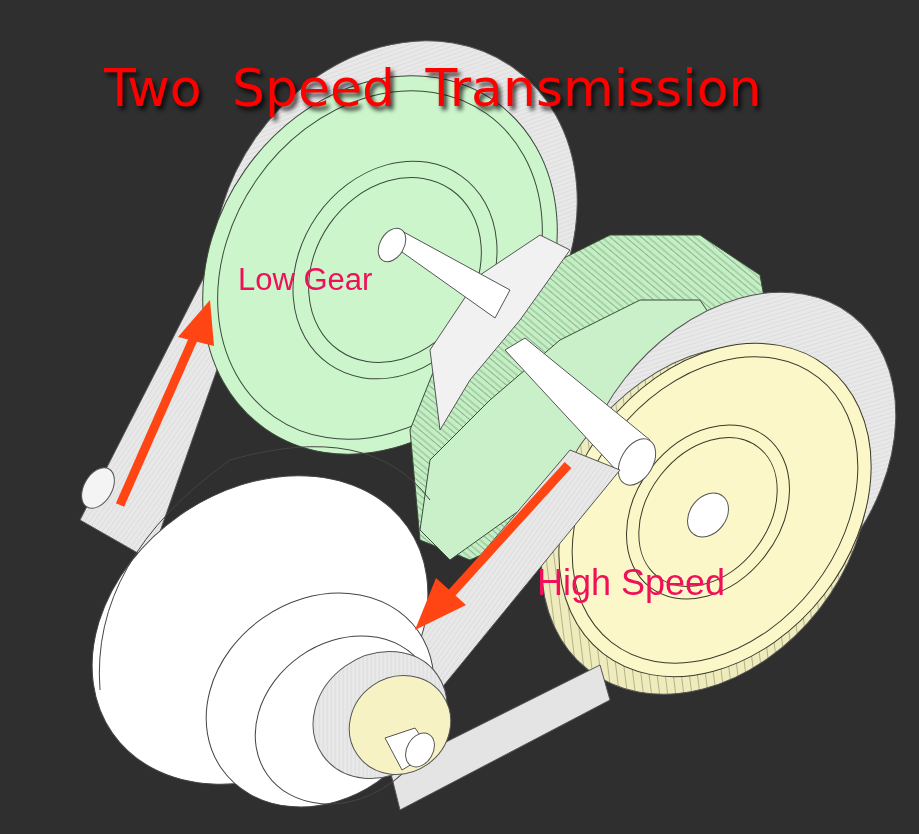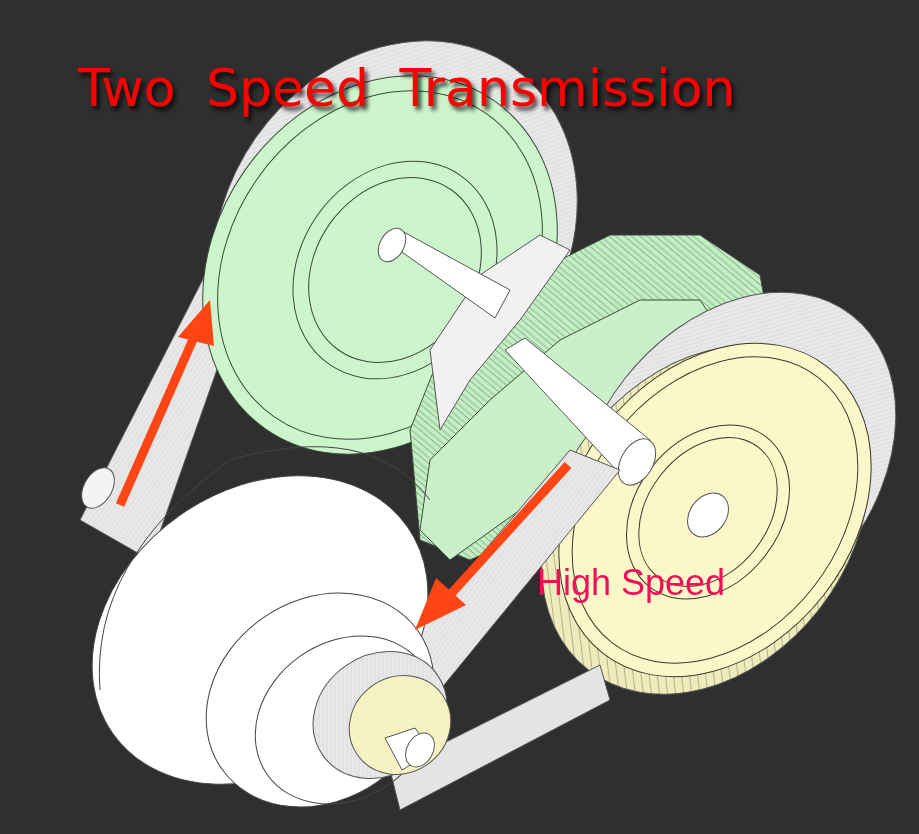--- a/index.html
+++ b/index.html
@@ -2,21 +2,21 @@
 <html><head>
 <meta charset="utf-8">
 <style>
   html, body { margin: 0; padding: 0; background: #2e2e2e; }
   #stage {
     position: relative; width: 919px; height: 834px; overflow: hidden;
     background: #2f2f2f;
   }
   svg { position: absolute; left: 0; top: 0; }
   .title {
-    position: absolute; left: 78px; top: 62px;
+    position: absolute; left: 104px; top: 62px;
     font-family: "DejaVu Sans", sans-serif; font-size: 52px;
     color: #ff0000; letter-spacing: 0px; word-spacing: 14px;
     text-shadow: 3px 4px 4px rgba(0,0,0,0.75);
     white-space: nowrap; line-height: 1;
   }
   .label {
     position: absolute; font-family: "Liberation Sans", sans-serif;
     color: #f0105a; white-space: nowrap; line-height: 1;
   }
   .low-label { left: 238px; top: 264px; font-size: 31px; }
@@ -106,14 +106,15 @@
       <line x1="120" y1="505" x2="195" y2="335" stroke="#ff4514" stroke-width="9"></line>
       <polygon points="210,300 178,337 214,346" fill="#ff4514"></polygon>
     </g>
     <g>
       <line x1="568" y1="465" x2="450" y2="595" stroke="#ff4514" stroke-width="9"></line>
       <polygon points="415,630 436,578 466,605" fill="#ff4514"></polygon>
     </g>
   </svg>
 
   <div class="title">Two  Speed  Transmission</div>
+  <div class="label low-label">Low Gear</div>
   <div class="label high-label">High Speed</div>
 </div>
 
 </body></html>

